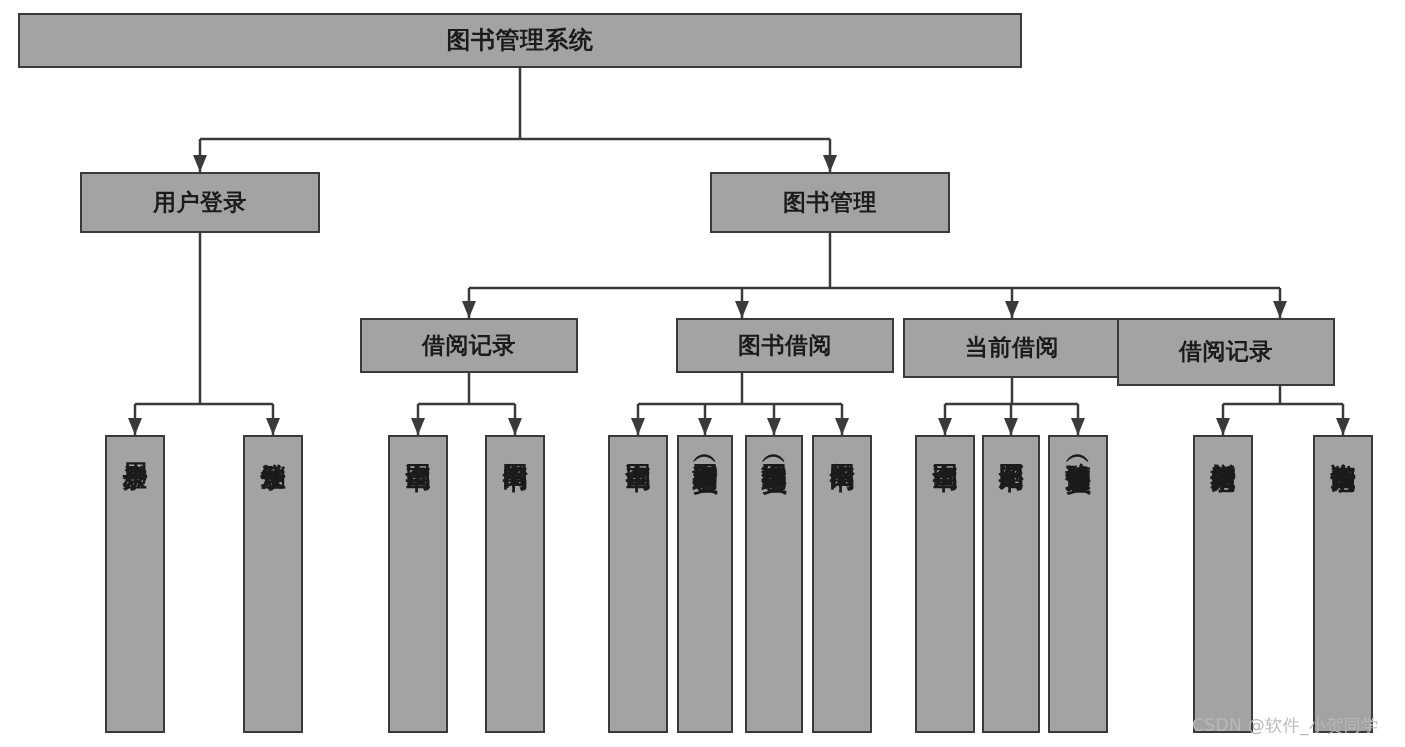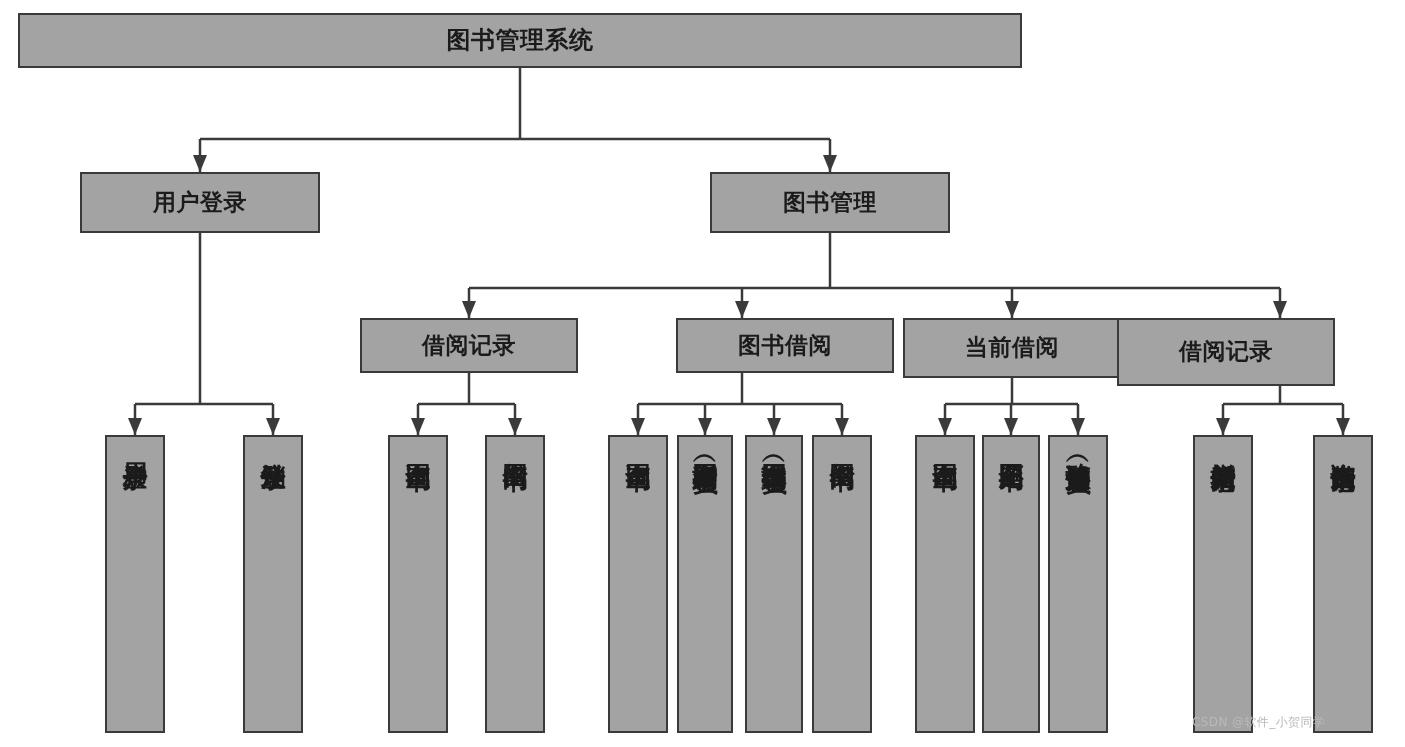--- a/index.html
+++ b/index.html
@@ -56,21 +56,21 @@
     text-orientation: upright;
     font-size: 25px;
     line-height: 1.02;
     letter-spacing: 1px;
     white-space: nowrap;
   }
   .watermark {
     position: absolute;
     left: 1192px;
     top: 714px;
-    font-size: 12px;
+    font-size: 17px;
     color: #b9b9b9;
     letter-spacing: 0.4px;
     z-index: 6;
     white-space: nowrap;
     font-family: "DejaVu Sans", "Liberation Sans", sans-serif;
   }
 </style>
 </head>
 <body>
 

